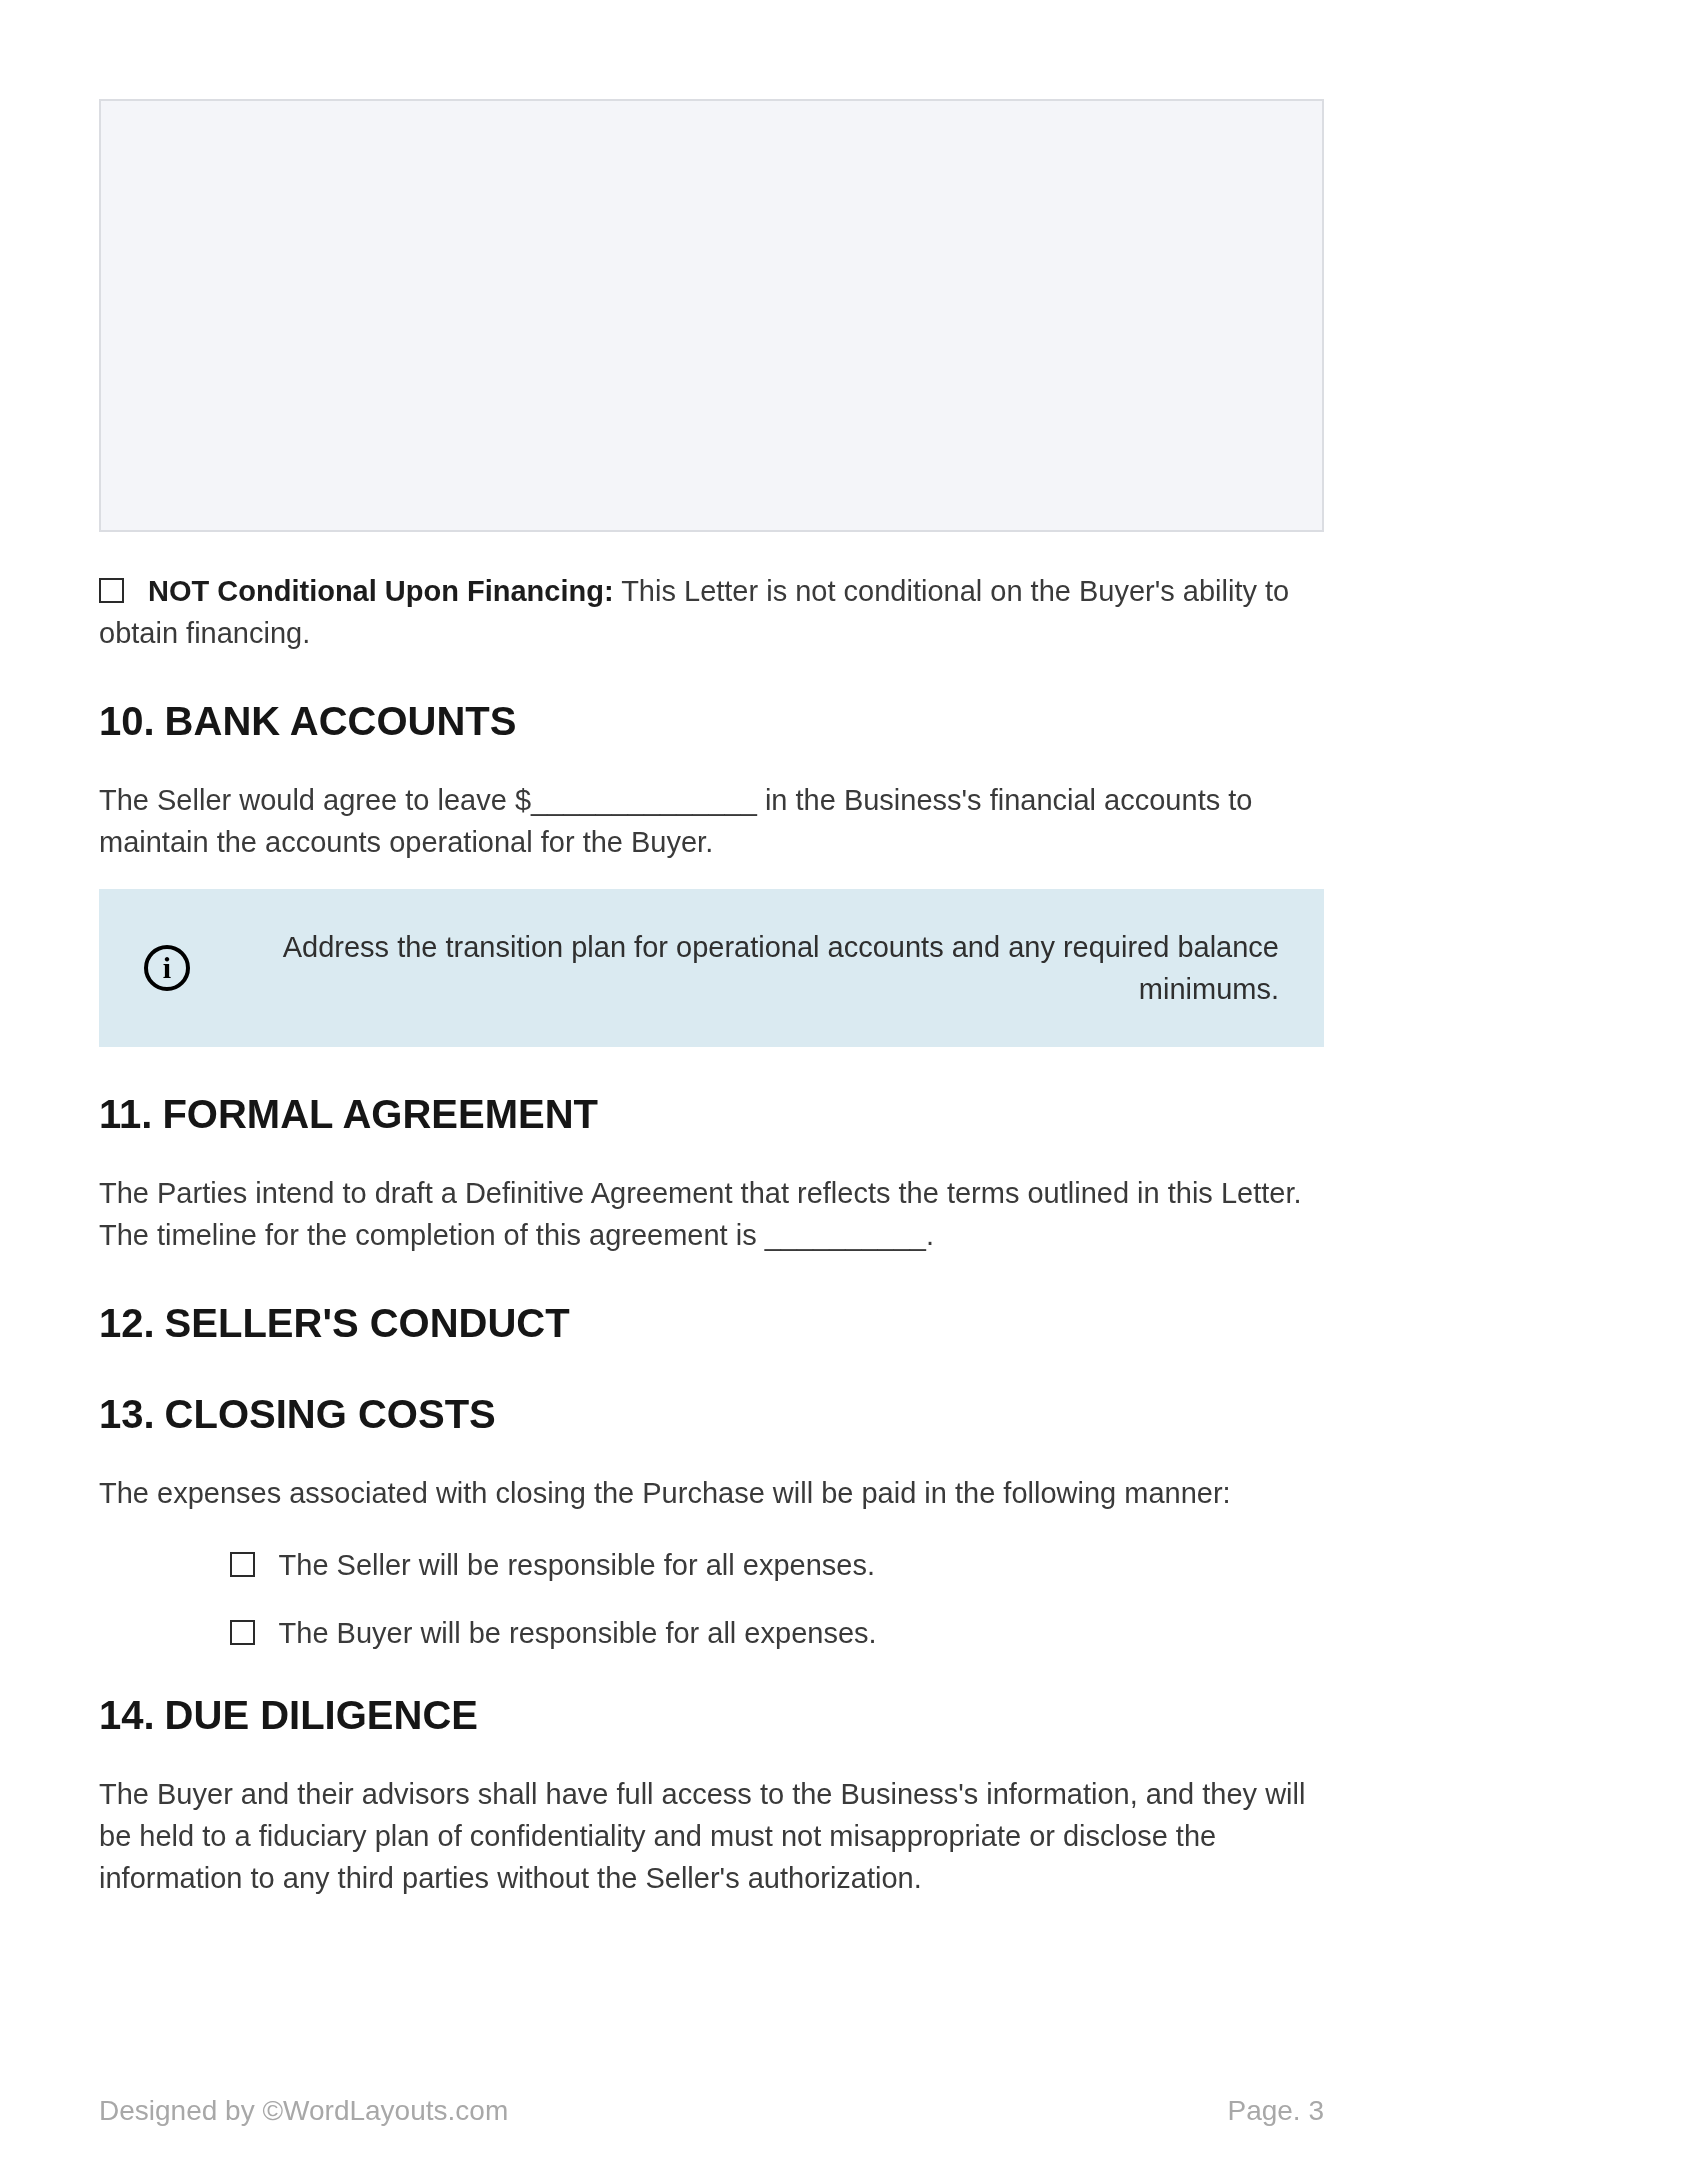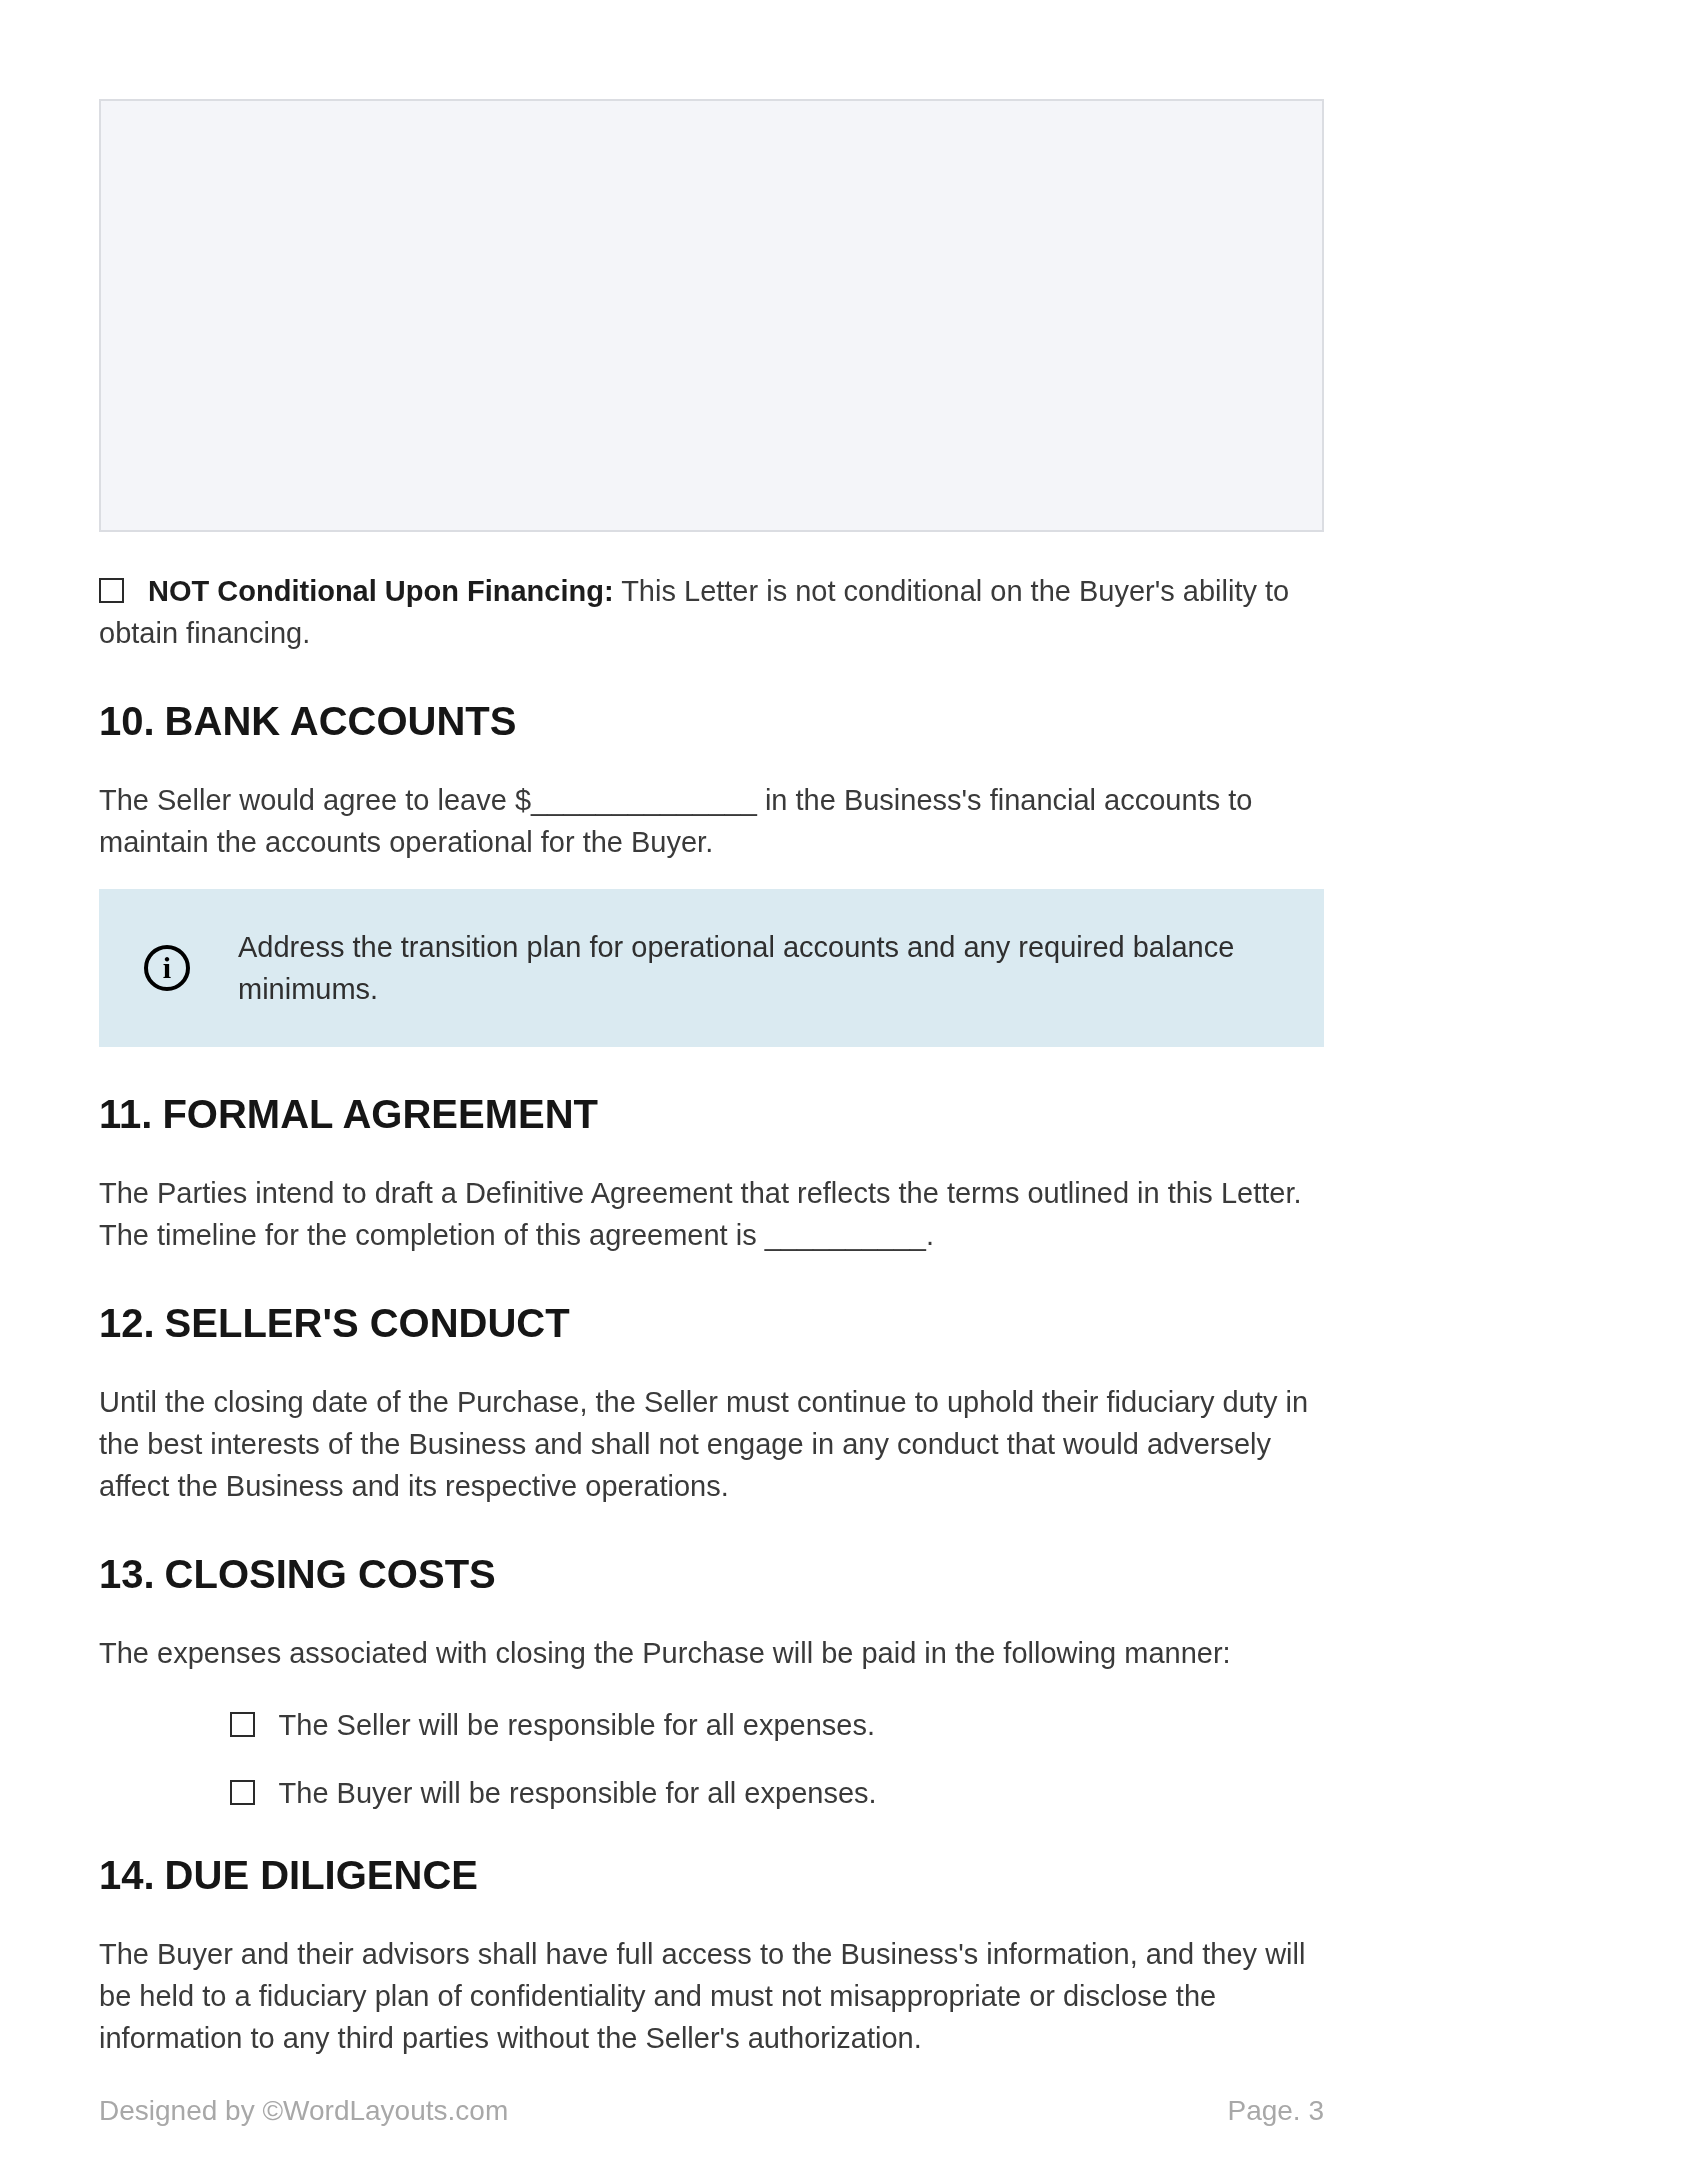--- a/index.html
+++ b/index.html
@@ -60,21 +60,21 @@
     border: 4px solid #000000;
     border-radius: 50%;
     display: flex;
     align-items: center;
     justify-content: center;
     font-weight: 800;
     font-size: 30px;
     color: #000000;
     font-family: "Liberation Serif", serif;
   }
-  .callout-text { font-size: 29px; color: #2f2f2f; line-height: 42px; }
+  .callout-text { font-size: 29px; color: #2f2f2f; line-height: 42px; text-align: right; }
   .options { margin: 36px 0 0 107px; list-style: none; }
   .option-row { font-size: 29px; line-height: 30px; margin-bottom: 38px; color: #3a3a3a; padding-left: 24px; }
   .page-footer {
     position: absolute;
     left: 99px;
     right: 99px;
     bottom: 51px;
     display: flex;
     justify-content: space-between;
     font-size: 28px;
@@ -106,21 +106,20 @@
   </div>
 
   <h2>
     <span class="sec-num">11.</span><span>FORMAL AGREEMENT</span>
   </h2>
   <p class="body-text">The Parties intend to draft a Definitive Agreement that reflects the terms outlined in this Letter. The timeline for the completion of this agreement is __________.</p>
 
   <h2>
     <span class="sec-num">12.</span><span>SELLER'S CONDUCT</span>
   </h2>
-  <p class="body-text">Until the closing date of the Purchase, the Seller must continue to uphold their fiduciary duty in the best interests of the Business and shall not engage in any conduct that would adversely affect the Business and its respective operations.</p>
 
   <h2>
     <span class="sec-num">13.</span><span>CLOSING COSTS</span>
   </h2>
   <p class="body-text">The expenses associated with closing the Purchase will be paid in the following manner:</p>
 
   <ul class="options">
     <li class="option-row">
       <span class="checkbox"></span>
       <span>The Seller will be responsible for all expenses.</span>

